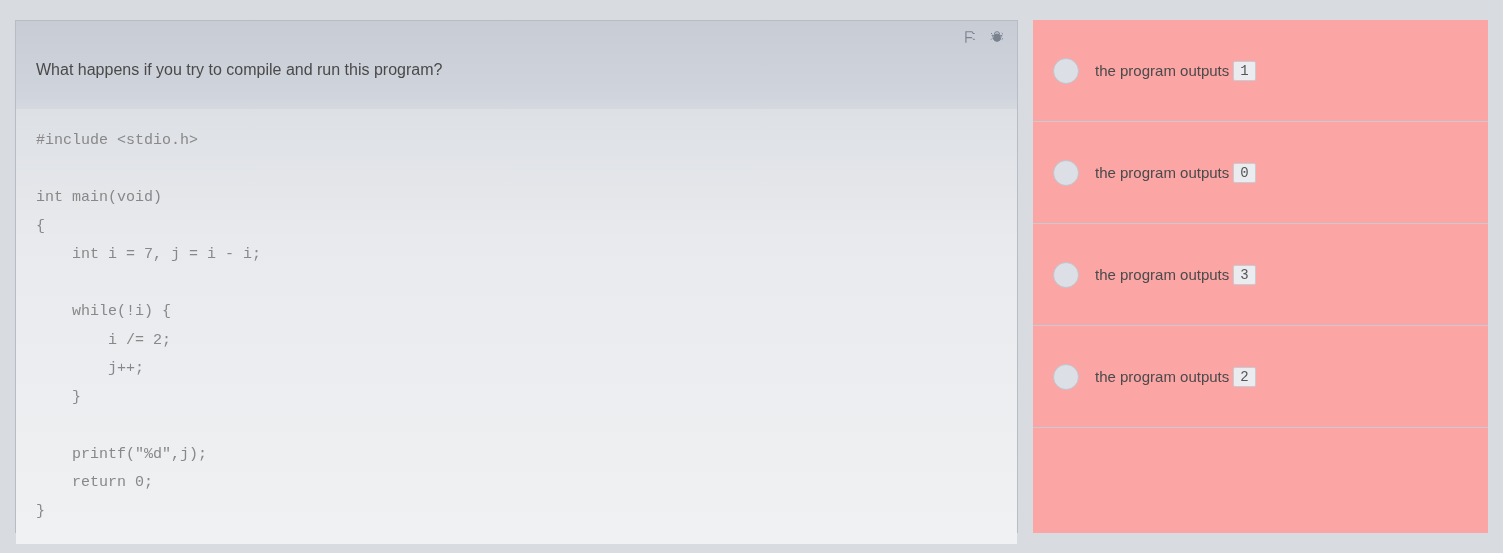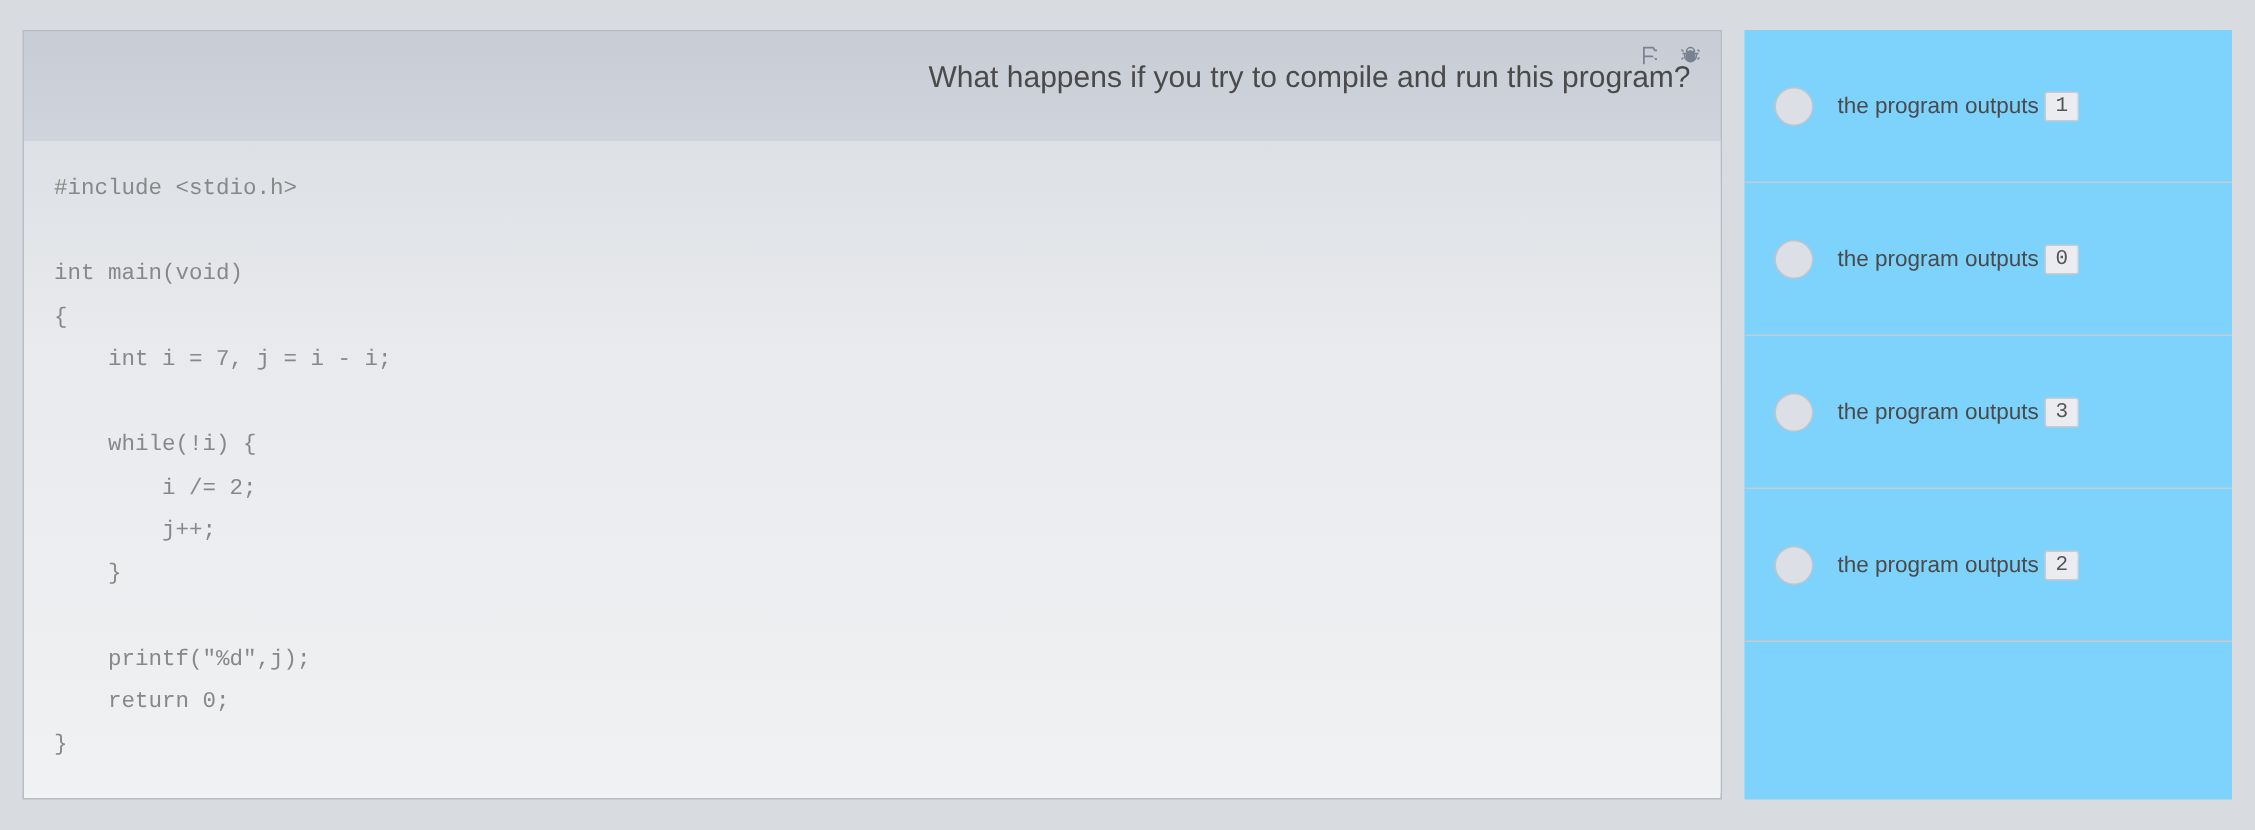--- a/index.html
+++ b/index.html
@@ -39,38 +39,37 @@
       width: 18px;
       height: 14px;
       color: #7a8290;
     }
     .bug-icon {
       width: 16px;
       height: 16px;
       color: #7a8290;
     }
     .question-text {
-      padding: 20px 20px 20px 20px;
-      font-size: 20px;
+      padding: 40px 20px 20px 20px;
+      font-size: 16px;
       color: #4a4a4a;
-      text-align: right;
     }
     .code-block {
       margin: 10px 0 0 0;
       padding: 18px 20px;
       font-family: Liberation Mono, monospace;
       font-size: 15px;
       color: #888;
       line-height: 1.9;
       white-space: pre;
       background: linear-gradient(180deg, #dde0e5 0%, #e8eaed 30%, #f0f1f3 100%);
     }
     .answers-panel {
-      width: 325px;
-      background: #7dd3fc;
+      width: 455px;
+      background: #fca5a5;
     }
     .answer-option {
       display: flex;
       align-items: center;
       padding: 26px 20px;
       border-bottom: 1px solid #c8ccd2;
       cursor: pointer;
       min-height: 102px;
     }
     .radio-circle {

